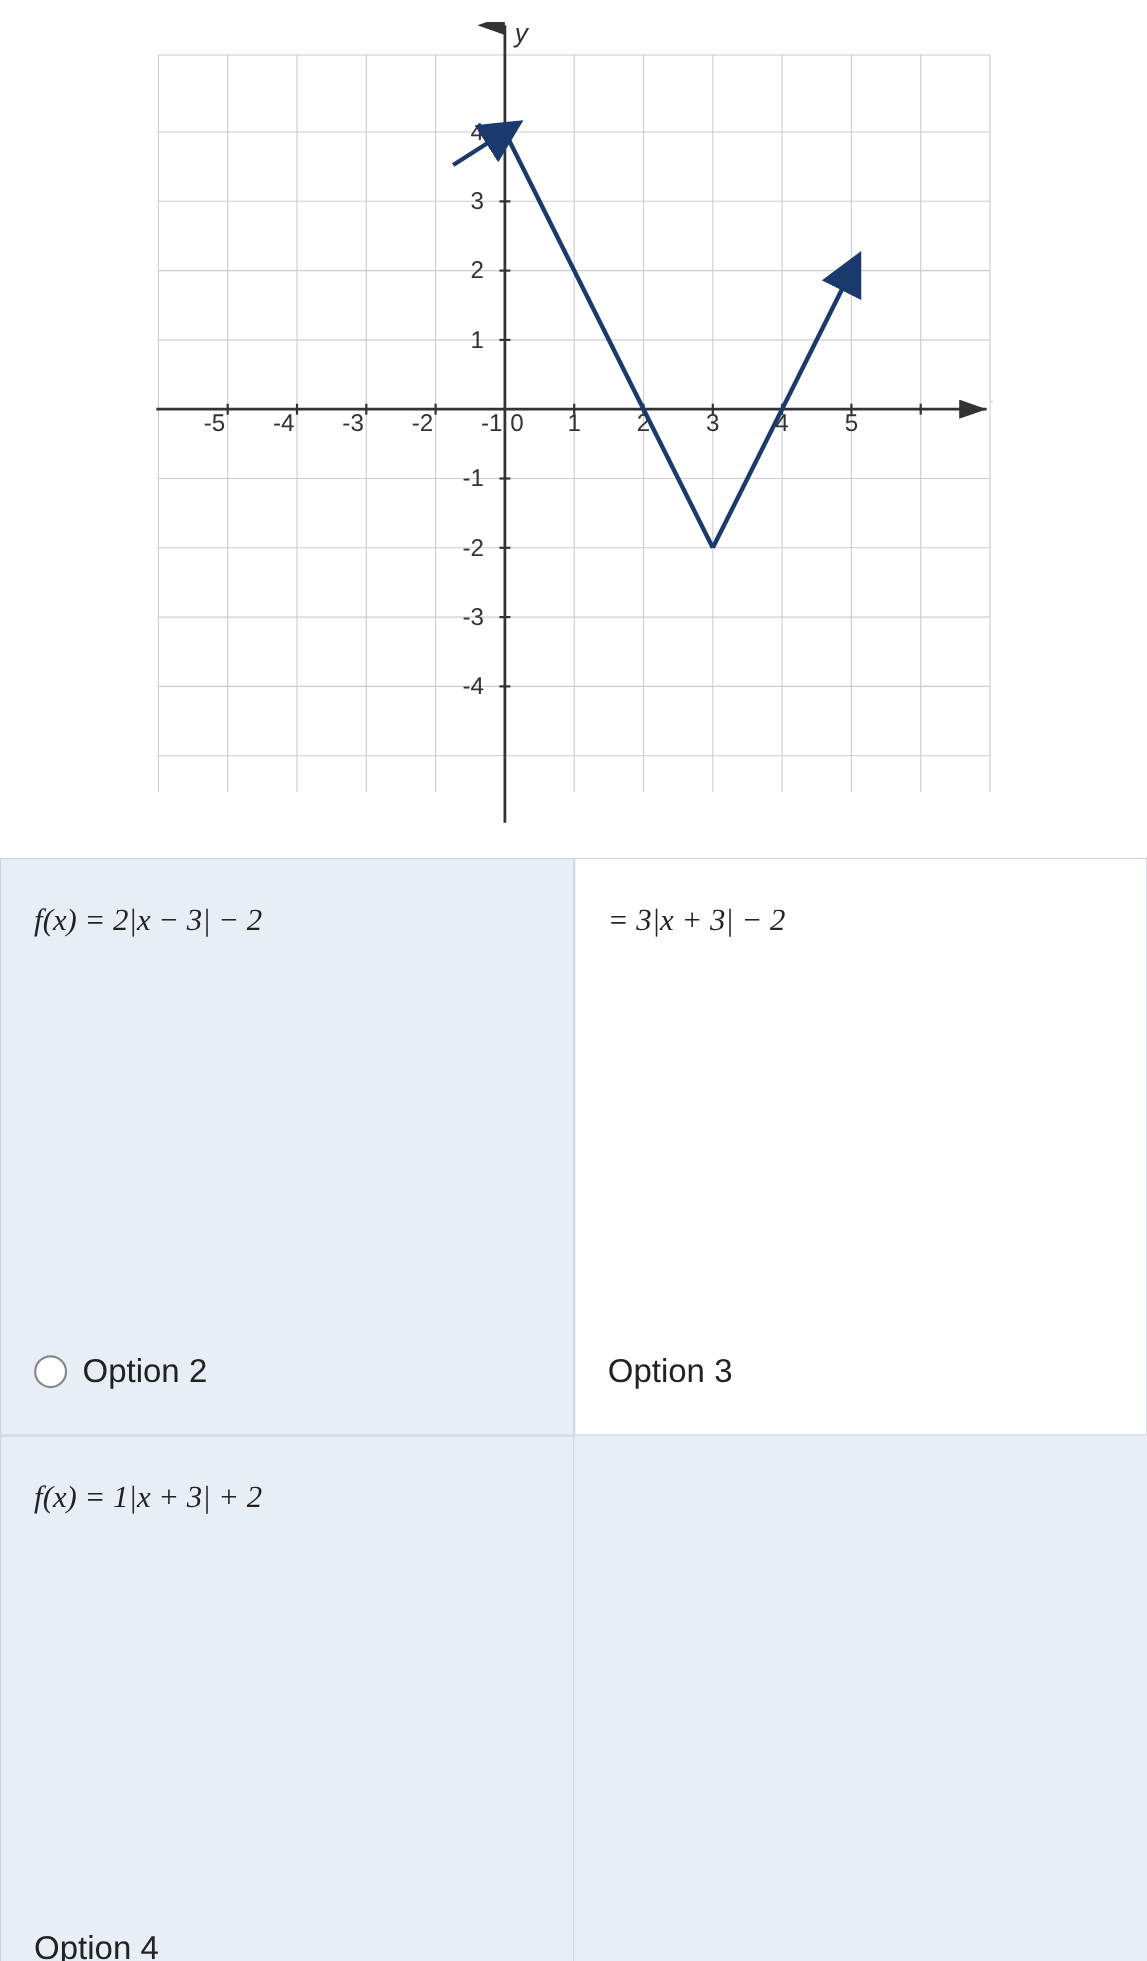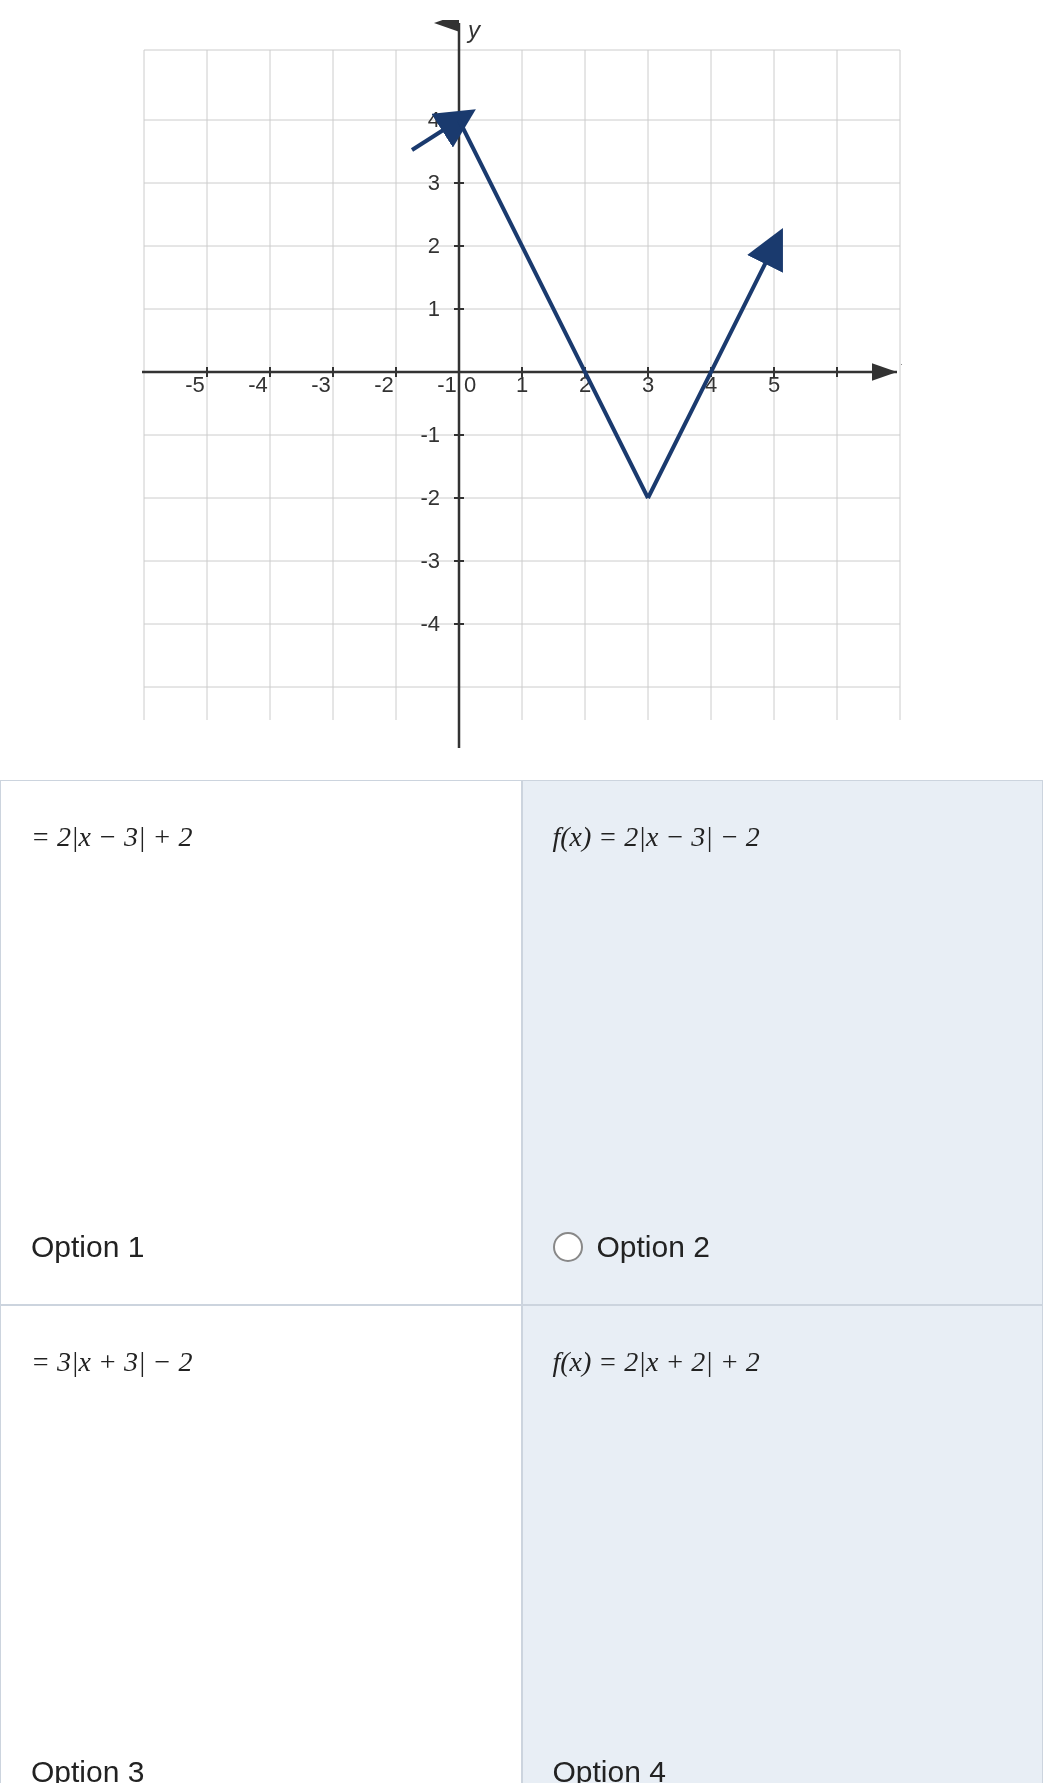--- a/index.html
+++ b/index.html
@@ -191,42 +191,36 @@
 
       <line x1="317" y1="100" x2="506" y2="478" stroke="#1a3a6e" stroke-width="4"></line>
 
       <line x1="506" y1="478" x2="632" y2="226" stroke="#1a3a6e" stroke-width="4" marker-end="url(#curve-arrow-end)"></line>
     </svg>
   </div>
 </div>
 
 <div class="options-area">
 
-  <div class="option-cell white-bg">
-    <div class="option-formula">= 2|x − 3| + 2</div>
-    <div class="option-label-row">
-      <span class="option-label">Option 1</span>
-    </div>
-  </div>
 
   <div class="option-cell">
     <div class="option-formula">f(x) = 2|x − 3| − 2</div>
     <div class="option-label-row">
       <div class="radio-circle"></div>
       <span class="option-label">Option 2</span>
     </div>
   </div>
 
   <div class="option-cell white-bg">
     <div class="option-formula">= 3|x + 3| − 2</div>
     <div class="option-label-row">
       <span class="option-label">Option 3</span>
     </div>
   </div>
 
   <div class="option-cell">
-    <div class="option-formula">f(x) = 2|x + 2| + 2</div>
+    <div class="option-formula">f(x) = 1|x + 3| + 2</div>
     <div class="option-label-row">
       <span class="option-label">Option 4</span>
     </div>
   </div>
 
 </div>
 
 </body></html>

